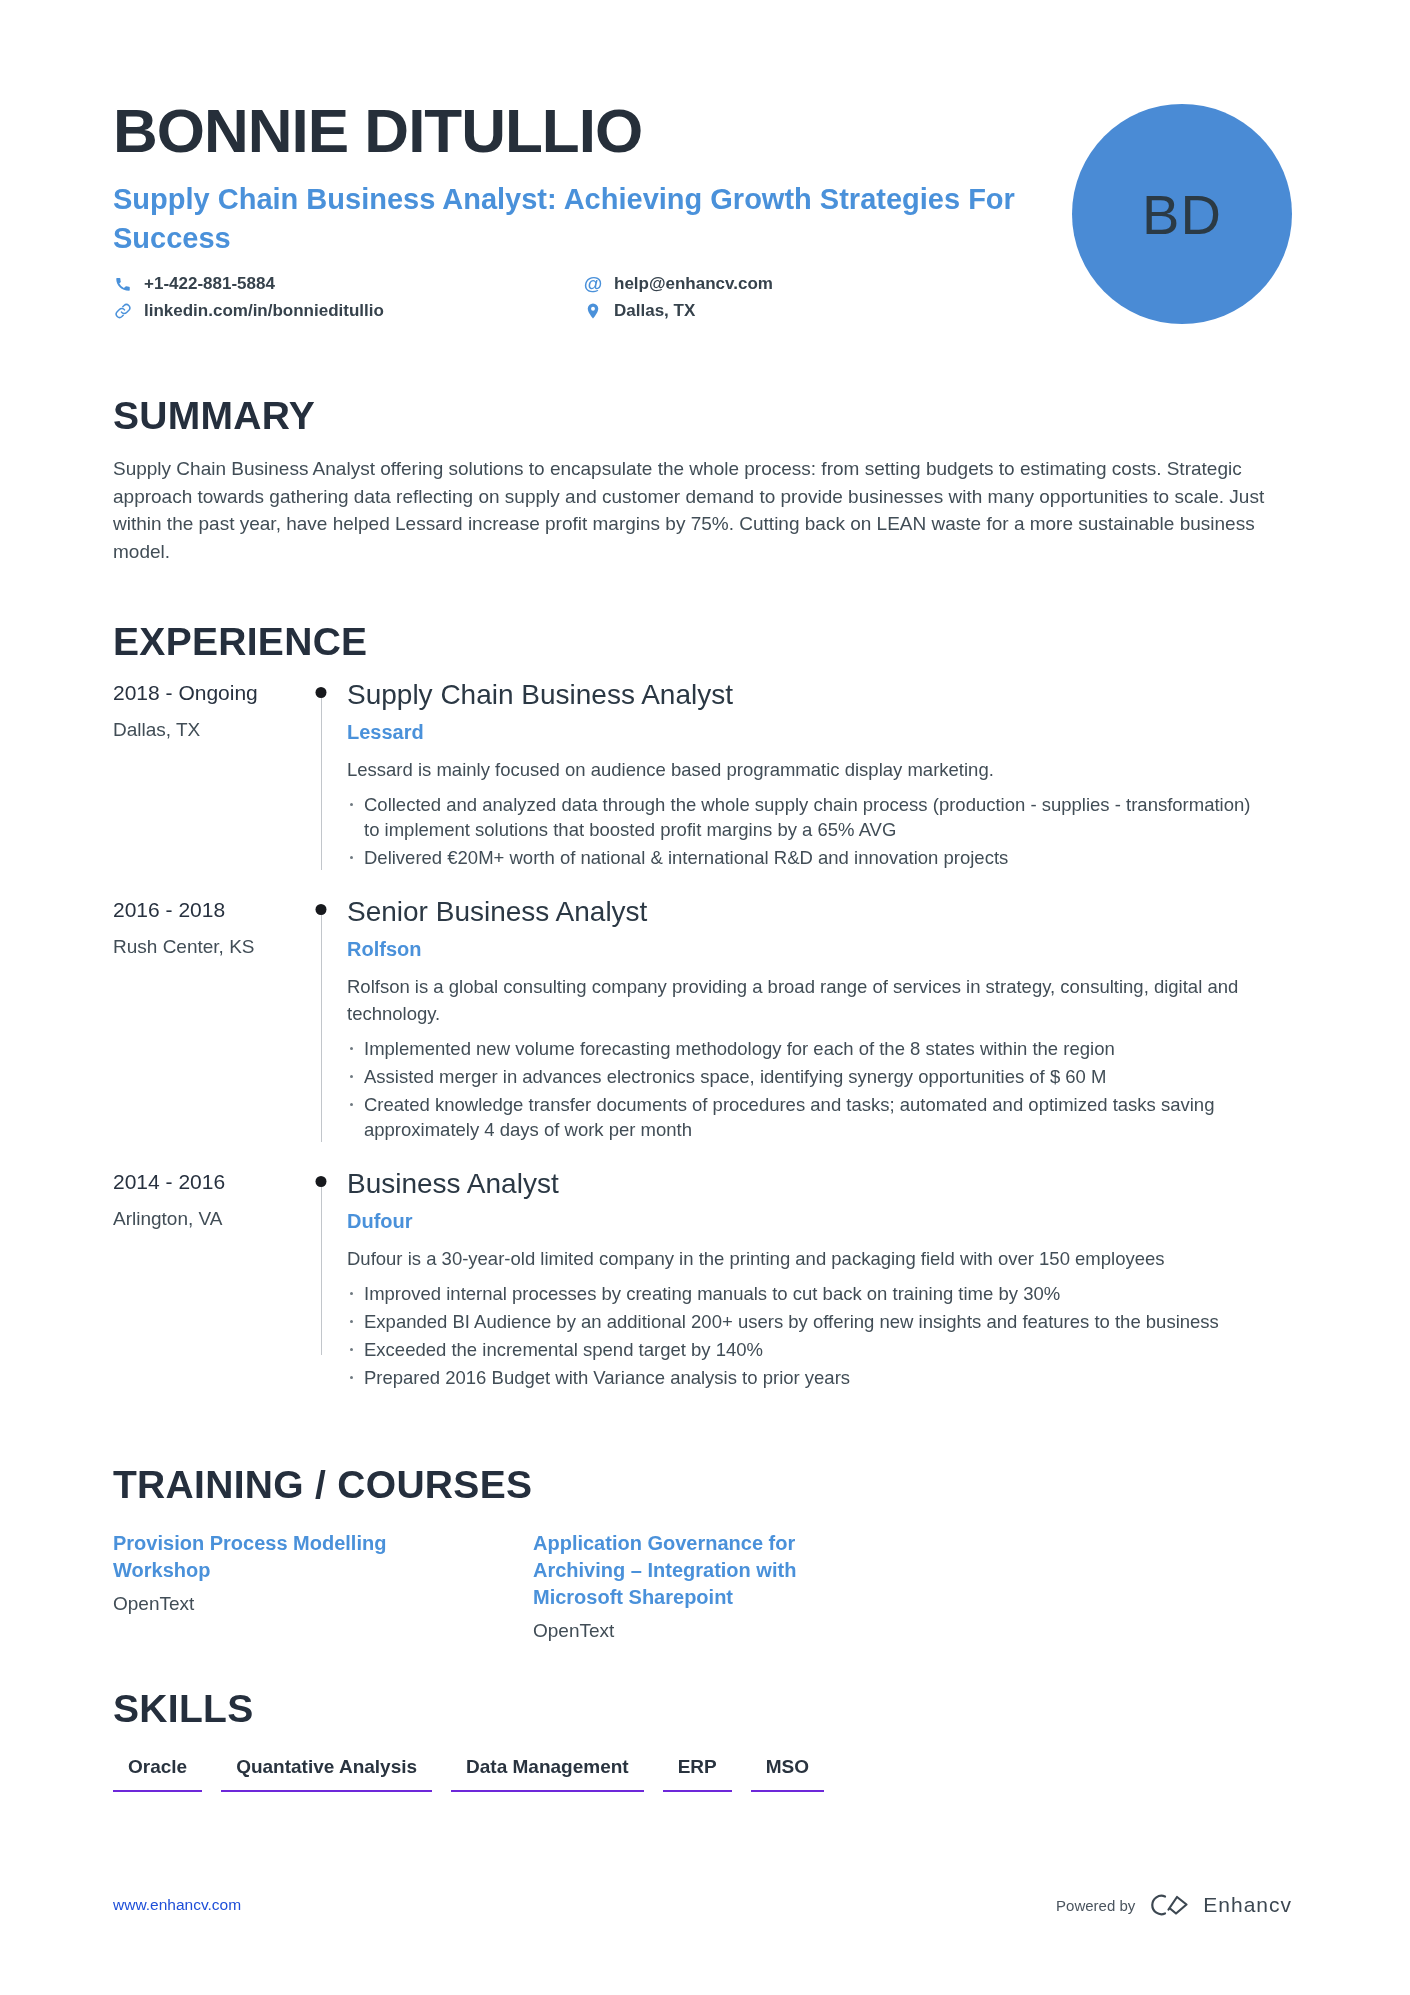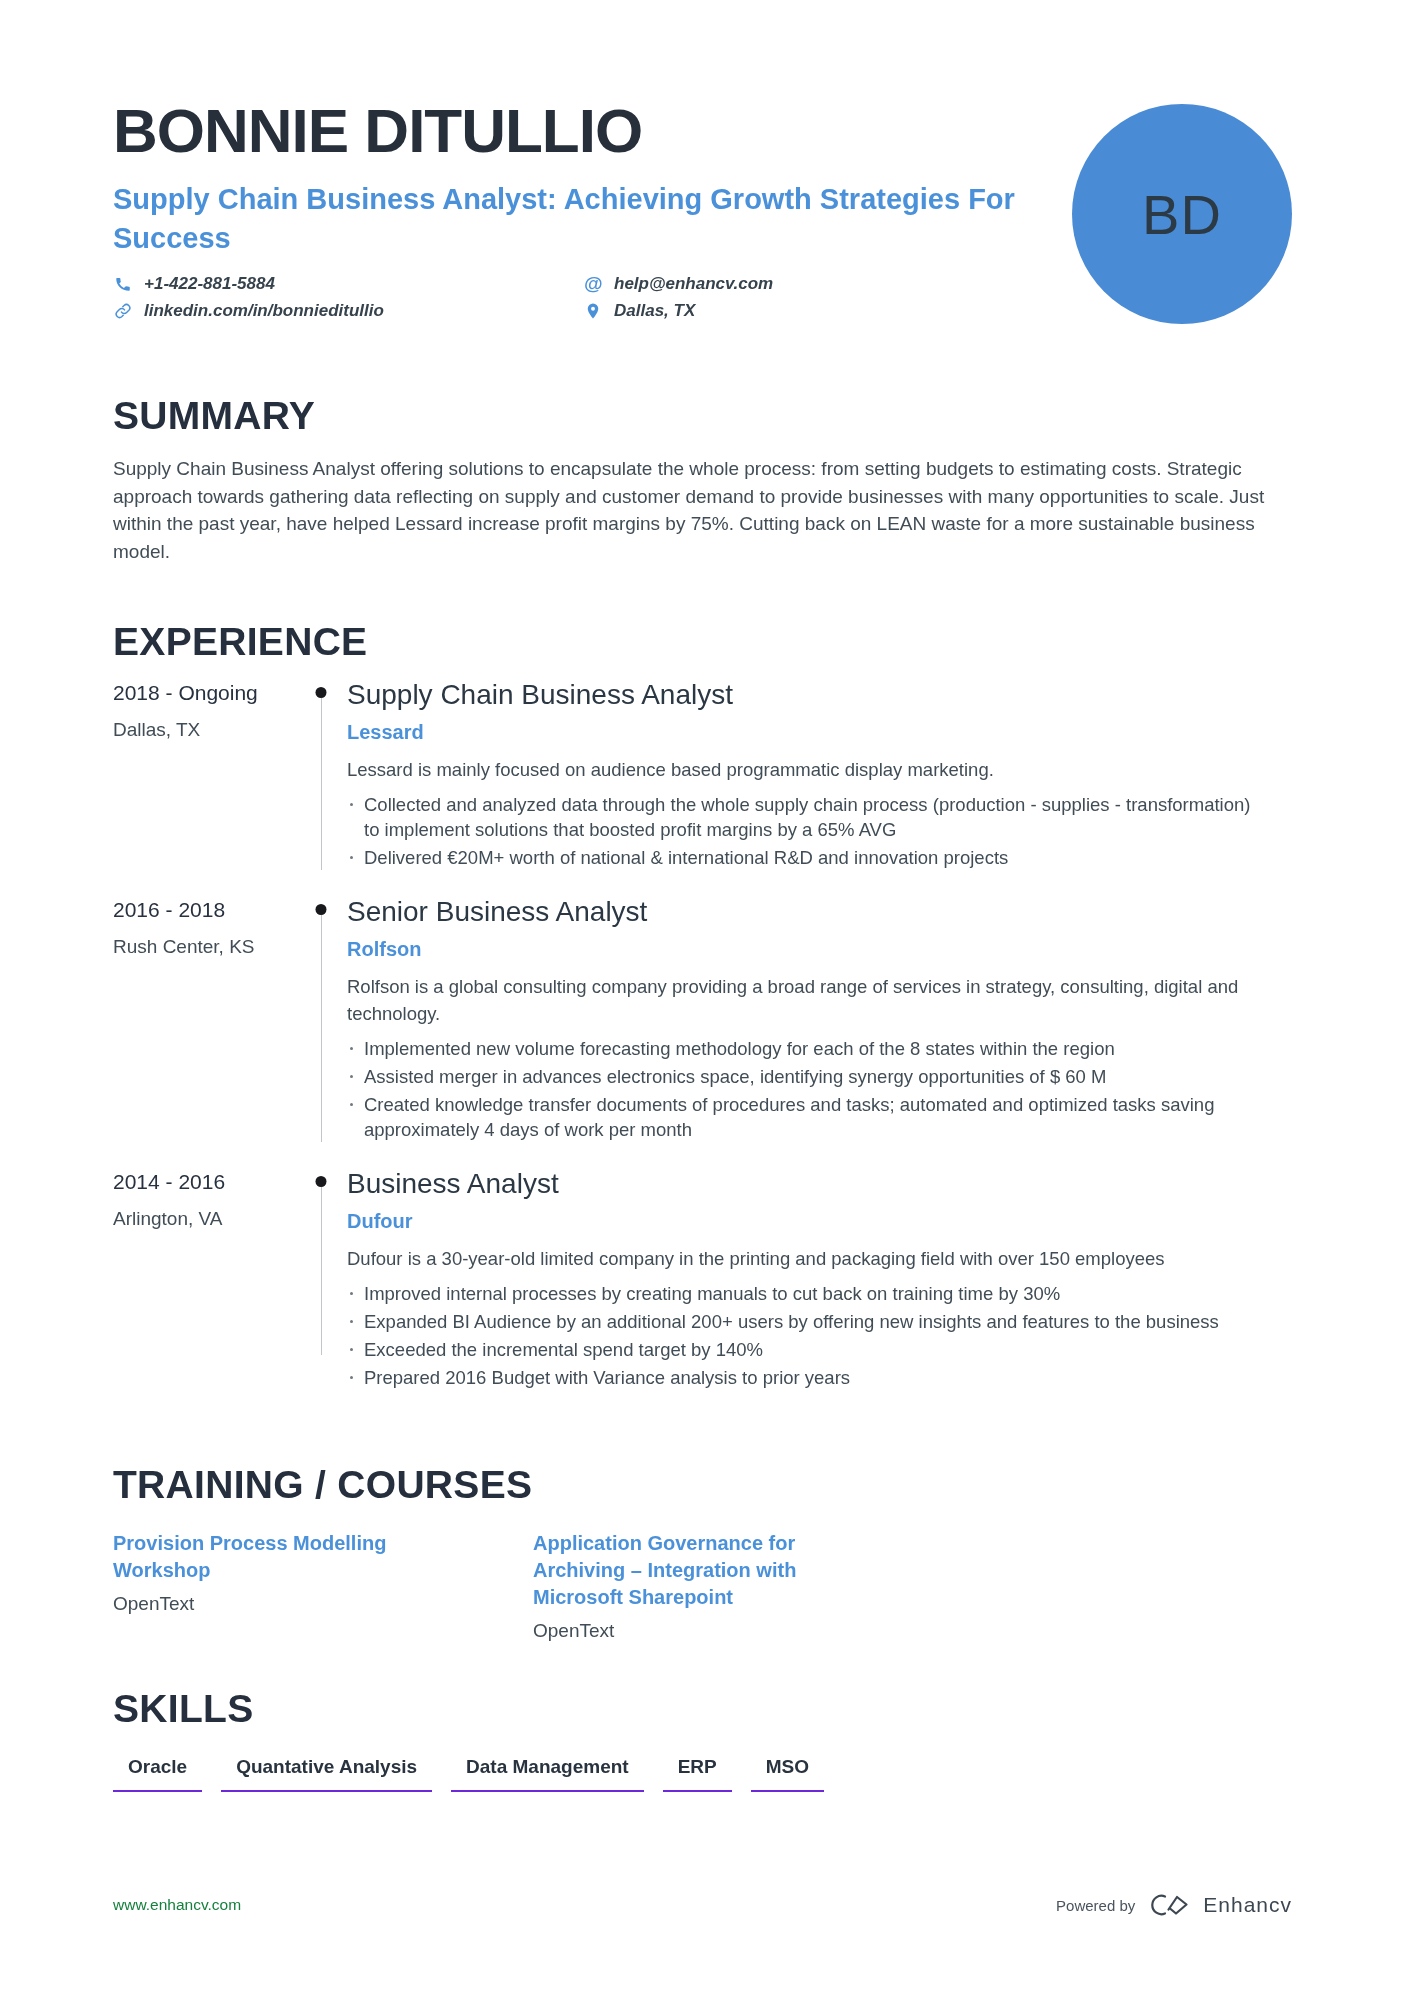--- a/index.html
+++ b/index.html
@@ -3,21 +3,21 @@
 <meta charset="utf-8">
 <style>
   html,body{margin:0;padding:0;background:#fff;}
   body{font-family:"Liberation Sans", sans-serif; color:#414d56;}
   .page{position:relative;width:1410px;height:1995px;background:#fff;overflow:hidden;border-radius:27px;}
   .inner{padding:96px 145px 0 113px;}
 
   
   h1.name{margin:0;font-size:62px;line-height:70px;font-weight:800;color:#262f3a;letter-spacing:-1px;}
   .job-title{margin:14px 0 0 0;font-size:29px;line-height:39px;font-weight:700;color:#4a91da;max-width:960px;}
-  .contacts{margin-top:16px;display:grid;grid-template-columns:470px auto;row-gap:7px;width:760px;font-style:italic;}
+  .contacts{margin-top:16px;display:grid;grid-template-columns:470px auto;row-gap:7px;width:760px;}
   .contact{display:flex;align-items:center;gap:11px;font-size:17px;font-weight:700;color:#36424c;cursor:default;}
   .ci{width:20px;height:20px;display:inline-flex;align-items:center;justify-content:center;color:#4a91da;flex:0 0 20px;}
   .ci svg{width:18px;height:18px;}
   .at-glyph{font-size:19px;font-weight:700;color:#4a91da;line-height:20px;}
   .avatar{position:absolute;left:1072px;top:104px;width:220px;height:220px;border-radius:50%;
           background:#4a8bd5;display:flex;align-items:center;justify-content:center;
           font-size:56px;color:#2b3a45;letter-spacing:1px;}
 
   
   h2.sec{margin:0;font-size:39px;line-height:46px;font-weight:800;color:#252f3d;letter-spacing:.3px;}
@@ -45,21 +45,21 @@
   .courses{margin-top:22px;display:grid;grid-template-columns:370px 330px;column-gap:50px;}
   .course-title{font-size:20px;font-weight:700;line-height:27px;color:#4a91da;}
   .course-provider{font-size:19px;color:#414d56;margin-top:9px;}
 
   .skills-sec{margin-top:44px;}
   .skills-row{margin-top:24px;display:flex;gap:19px;}
   .skill{font-size:19px;font-weight:700;color:#29333f;padding:0 15px 12px 15px;border-bottom:2px solid #6d28d9;}
 
   
   .footer{position:absolute;left:113px;right:118px;top:1892px;display:flex;justify-content:space-between;align-items:center;}
-  .site-link{font-size:15.5px;color:#15803d;}
+  .site-link{font-size:15.5px;color:#1d4ed8;}
   .powered{display:flex;align-items:center;gap:13px;}
   .powered-by{font-size:15px;color:#4a545e;}
   .brand-logo svg{display:block;}
   .brand-name{font-size:21px;color:#3c4751;letter-spacing:1px;}
 </style>
 </head>
 <body>
 
 <div class="page">
   <div class="inner">

